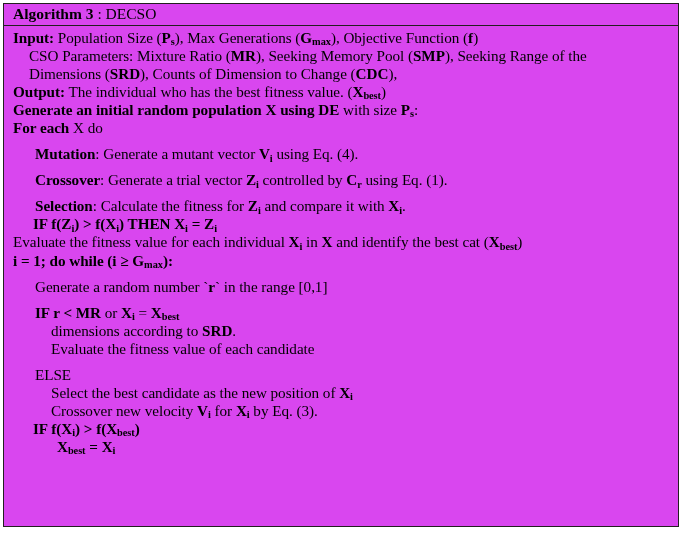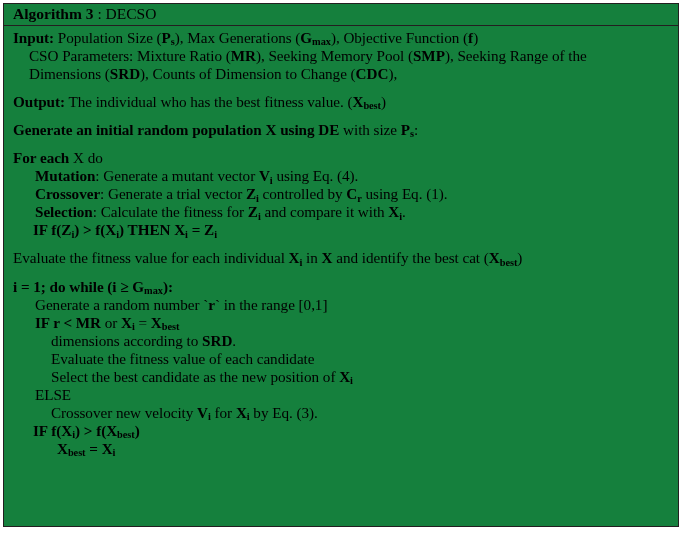--- a/index.html
+++ b/index.html
@@ -16,21 +16,21 @@
   }
 
   #algorithm-box {
     position: absolute;
     left: 3px;
     top: 3px;
     width: 676px;
     height: 524px;
     border: 1.5px solid #231f20;
     box-sizing: border-box;
-    background: #15803d;
+    background: #d946ef;
   }
 
   .header-row {
     border-bottom: 1.5px solid #231f20;
     padding: 1px 0 2px 9px;
     font-size: 15.5px;
     line-height: 18px;
     white-space: nowrap;
   }
 
@@ -39,25 +39,25 @@
     font-size: 15.2px;
     line-height: 18.05px;
   }
 
   .ln {
     white-space: nowrap;
     letter-spacing: -0.05px;
   }
 
   
-  .gap-before { margin-top: 10px; }
+  .gap-before { }
 
   
   .ind1 { padding-left: 16px; }
-  .ind2 { padding-left: 22px; }
+  .ind2 { padding-left: 22px; margin-top: 8px; }
   .ind3 { padding-left: 38px; }
   .ind4 { padding-left: 44px; }
   .ind-if { padding-left: 20px; }
 
   b, .b { font-weight: bold; }
 
   sub {
     font-size: 0.68em;
     line-height: 0;
     vertical-align: baseline;
@@ -104,23 +104,23 @@
 
     <div class="ln ind2"><span>Generate a random number `</span><b>r</b><span>` in the range [0,1]</span></div>
 
     <div class="ln ind2"><b><span>IF r &lt; </span><span>MR</span><span style="font-weight:normal"> or </span><span>X</span><sub>i</sub><span style="font-weight:normal"> = </span><span>X</span><sub>best</sub></b></div>
 
 
     <div class="ln ind3"><span>dimensions according to </span><b>SRD</b><span>.</span></div>
 
     <div class="ln ind3">Evaluate the fitness value of each candidate</div>
 
+    <div class="ln ind2">ELSE</div>
+
     <div class="ln ind3"><span>Select the best candidate as the new position of </span><b><span>X</span><sub>i</sub></b></div>
-
-    <div class="ln ind2">ELSE</div>
 
     <div class="ln ind3"><span>Crossover new velocity </span><b><span>V</span><sub>i</sub></b><span> for </span><b><span>X</span><sub>i</sub></b><span> by Eq. (3).</span></div>
 
 
     <div class="ln ind-if"><b><span>IF f(</span><span>X</span><sub>i</sub><span>) &gt; f(</span><span>X</span><sub>best</sub><span>)</span></b></div>
 
     <div class="ln ind4"><b><span>X</span><sub>best</sub><span> = </span><span>X</span><sub>i</sub></b></div>
 
   </div>
 </div>

